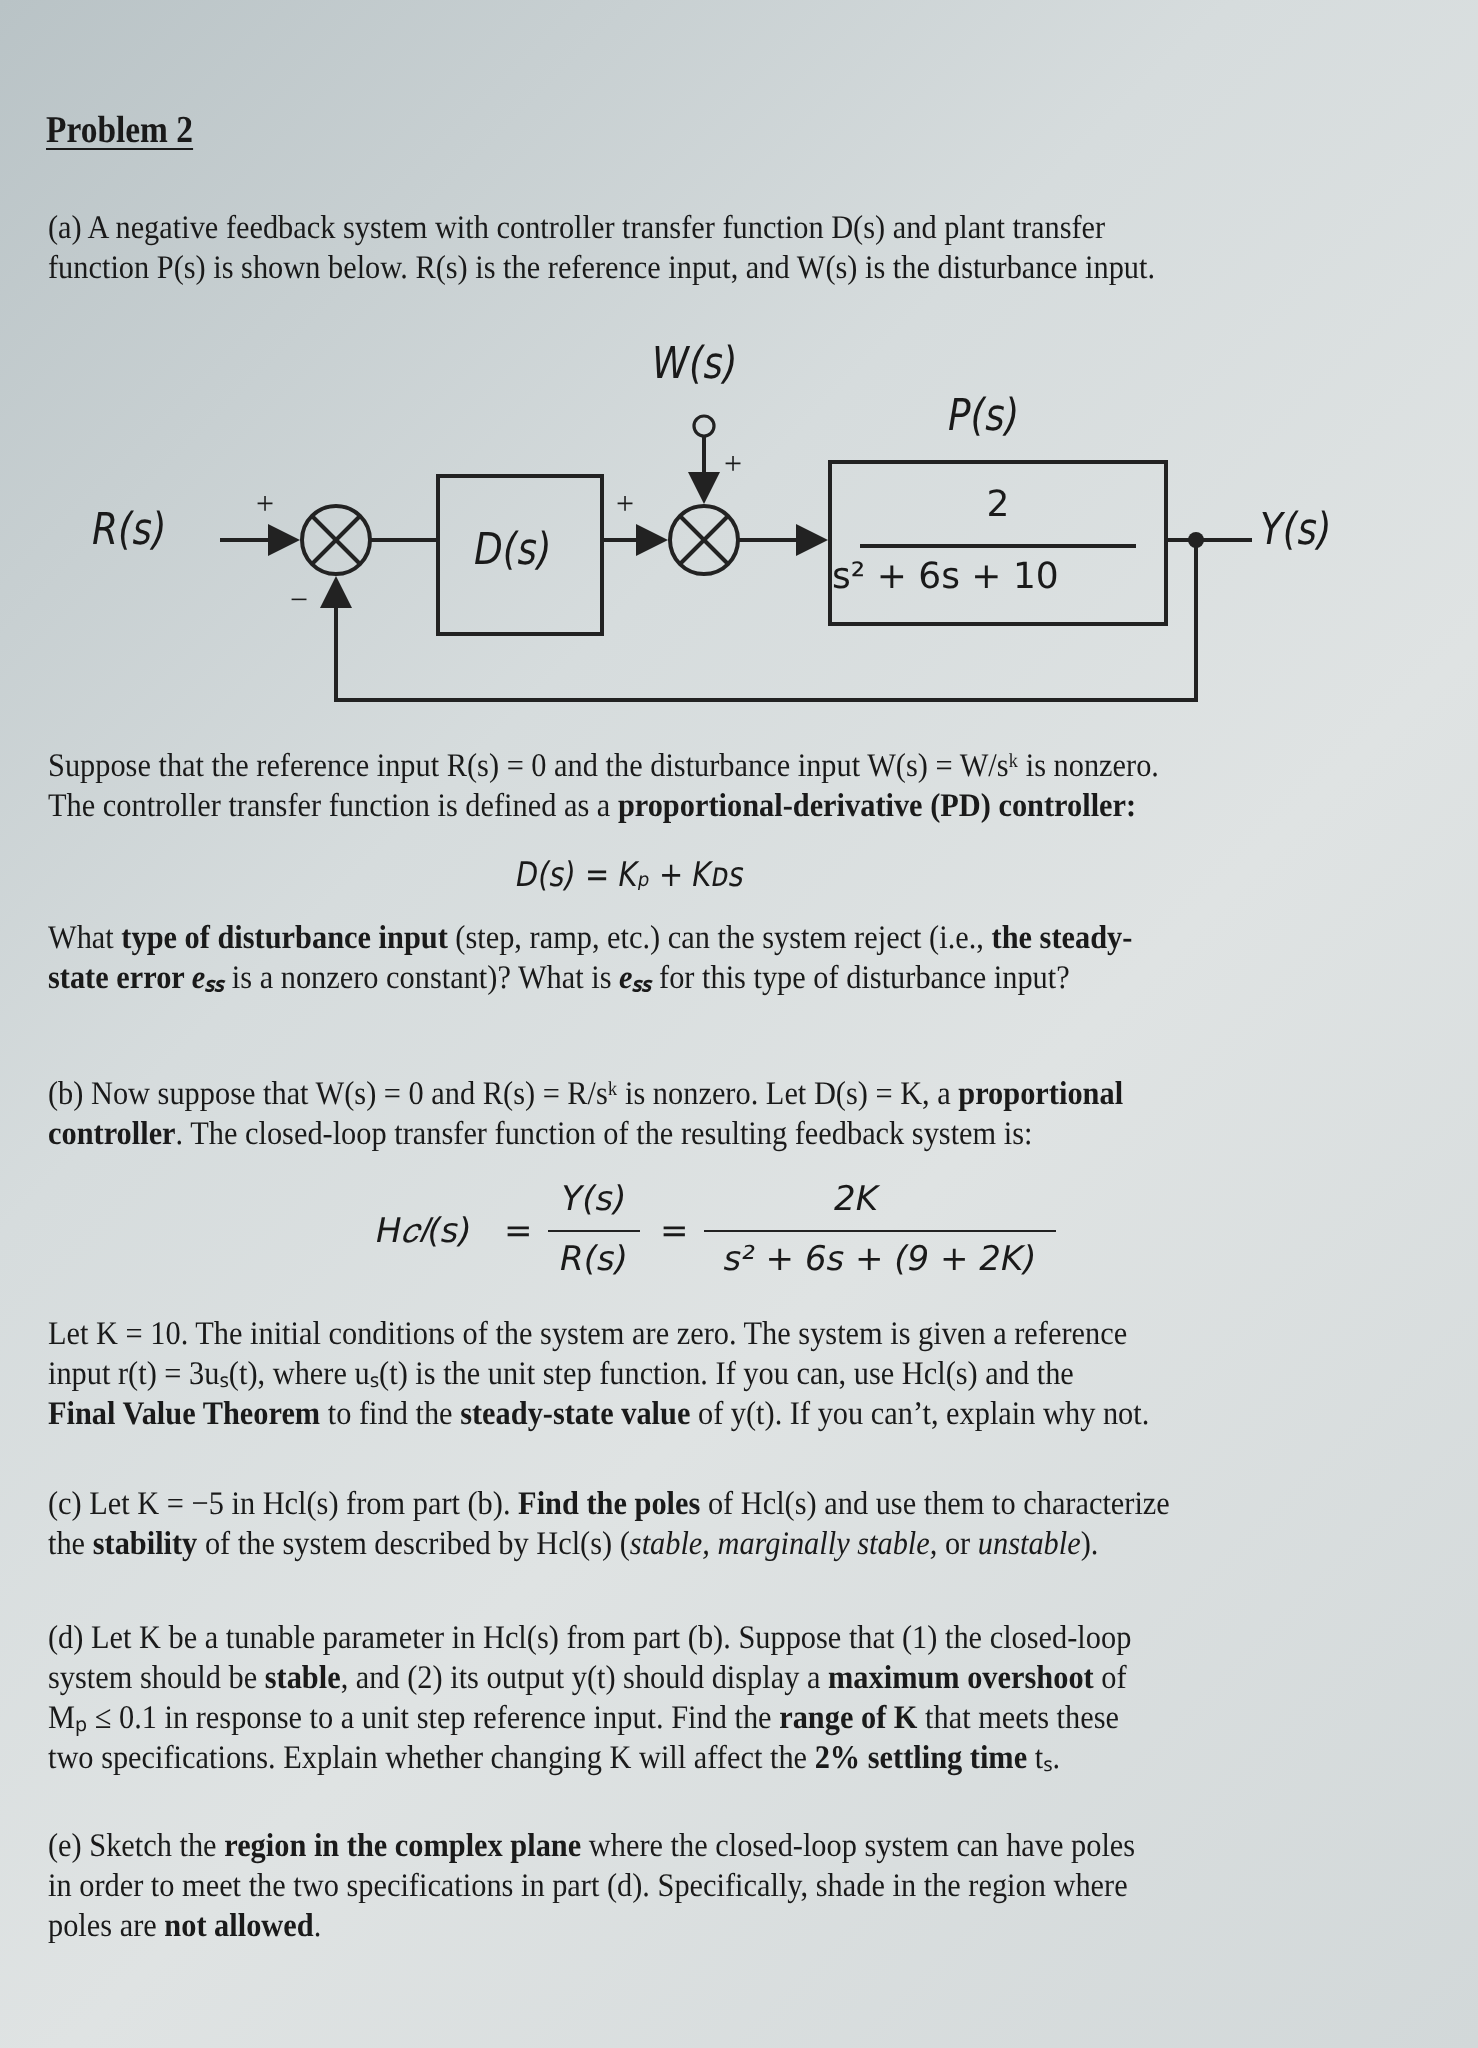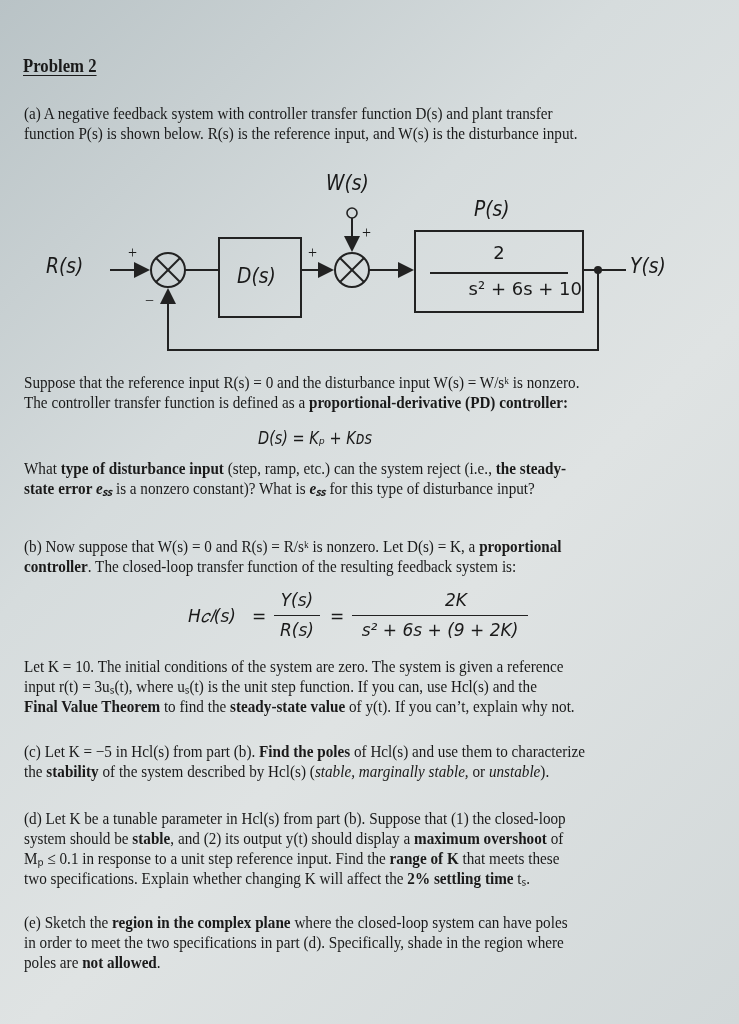--- a/index.html
+++ b/index.html
@@ -91,21 +91,21 @@
   </div>
 
   <div class="abs" style="left:308px; top:84px; font-size:16px;">+</div>
   <div class="abs" style="left:362px; top:64px; font-size:16px;">+</div>
   <div class="abs diag-label" style="left:326px; top:10px;">W(s)</div>
 
   <div class="abs diag-label" style="left:474px; top:36px;">P(s)</div>
   <div class="abs box" style="left:414px; top:70px; width:170px; height:83px;">
     <div style="position:absolute; left:0; width:166px; top:10px; text-align:center; font-family:'DejaVu Sans',sans-serif; font-size:18px;">2</div>
     <div style="position:absolute; left:14px; width:138px; top:40px; border-top:2px solid #222;"></div>
-    <div style="position:absolute; left:0; width:166px; top:46px; text-align:right; font-family:'DejaVu Sans',sans-serif; font-size:18px;">s² + 6s + 10</div>
+    <div style="position:absolute; left:0; width:166px; top:46px; text-align:left; font-family:'DejaVu Sans',sans-serif; font-size:18px;">s² + 6s + 10</div>
   </div>
 
   <div class="abs diag-label" style="left:630px; top:93px;">Y(s)</div>
 </div>
 
 <div class="abs para" style="top:373px;">
   <span class="line">Suppose that the reference input R(s) = 0 and the disturbance input W(s) = W/sᵏ is nonzero.</span>
   <span class="line"><span>The controller transfer function is defined as a </span><b>proportional-derivative (PD) controller:</b></span>
 </div>
 
@@ -121,21 +121,21 @@
   <span class="line"><b>controller</b><span>. The closed-loop transfer function of the resulting feedback system is:</span></span>
 </div>
 
 <div class="abs" style="left:188px; top:590px; width:360px; height:56px; font-family:'DejaVu Sans',sans-serif; font-style:italic; font-size:17px;">
   <div class="abs" style="left:0; top:16px;">H𝑐𝑙(s)</div>
   <div class="abs" style="left:64px; top:16px; font-style:normal;">=</div>
   <div class="abs" style="left:86px; top:0; width:46px; text-align:center;">Y(s)</div>
   <div class="abs" style="left:86px; top:25px; width:46px; border-top:1.5px solid #222;"></div>
   <div class="abs" style="left:86px; top:30px; width:46px; text-align:center;">R(s)</div>
   <div class="abs" style="left:142px; top:16px; font-style:normal;">=</div>
-  <div class="abs" style="left:180px; top:0; width:176px; text-align:center;">2K</div>
+  <div class="abs" style="left:152px; top:0; width:176px; text-align:center;">2K</div>
   <div class="abs" style="left:164px; top:25px; width:176px; border-top:1.5px solid #222;"></div>
   <div class="abs" style="left:164px; top:30px; width:176px; text-align:center;">s² + 6s + (9 + 2K)</div>
 </div>
 
 <div class="abs para" style="top:657px;">
   <span class="line">Let K = 10. The initial conditions of the system are zero. The system is given a reference</span>
   <span class="line">input r(t) = 3uₛ(t), where uₛ(t) is the unit step function. If you can, use Hcl(s) and the</span>
   <span class="line"><b>Final Value Theorem</b><span> to find the </span><b>steady-state value</b><span> of y(t).  If you can’t, explain why not.</span></span>
 </div>
 

